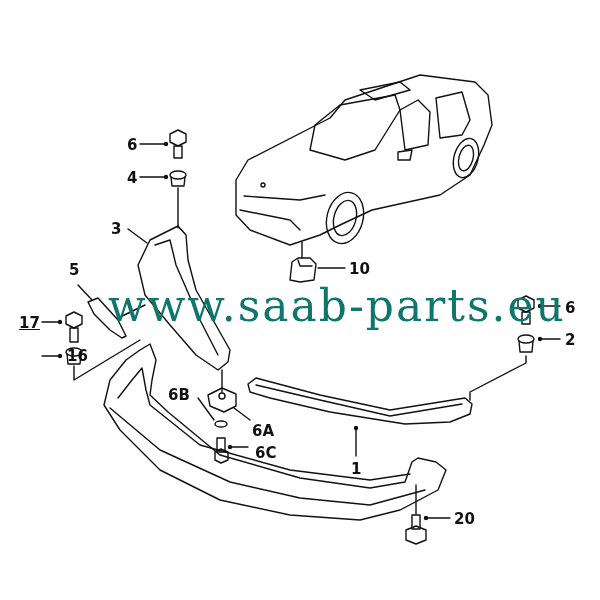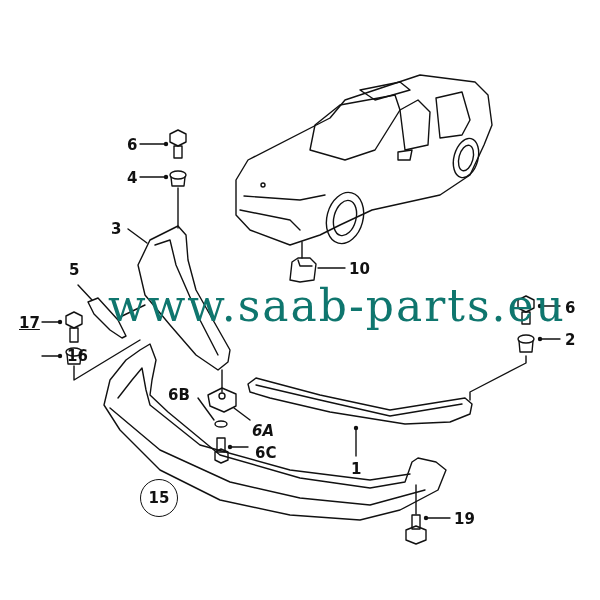--- a/index.html
+++ b/index.html
@@ -138,19 +138,18 @@
   <div class="label" style="left:127px;top:138px;">6</div>
   <div class="label" style="left:127px;top:171px;">4</div>
   <div class="label" style="left:111px;top:222px;">3</div>
   <div class="label" style="left:349px;top:262px;">10</div>
   <div class="label" style="left:69px;top:263px;">5</div>
   <div class="label" style="left:19px;top:316px;text-decoration:underline;">17</div>
   <div class="label" style="left:19px;top:349px;margin-left:48px;">16</div>
   <div class="label" style="left:565px;top:301px;">6</div>
   <div class="label" style="left:565px;top:333px;">2</div>
   <div class="label" style="left:168px;top:388px;">6B</div>
-  <div class="label" style="left:252px;top:424px;font-style:italic;">6A</div>
+  <div class="label" style="left:252px;top:424px;">6A</div>
   <div class="label" style="left:255px;top:446px;">6C</div>
   <div class="label" style="left:351px;top:462px;">1</div>
-  <div class="label" style="left:454px;top:512px;">19</div>
+  <div class="label" style="left:454px;top:512px;">20</div>
 
-  <div class="circled">15</div>
 </div>
 
 </body></html>

